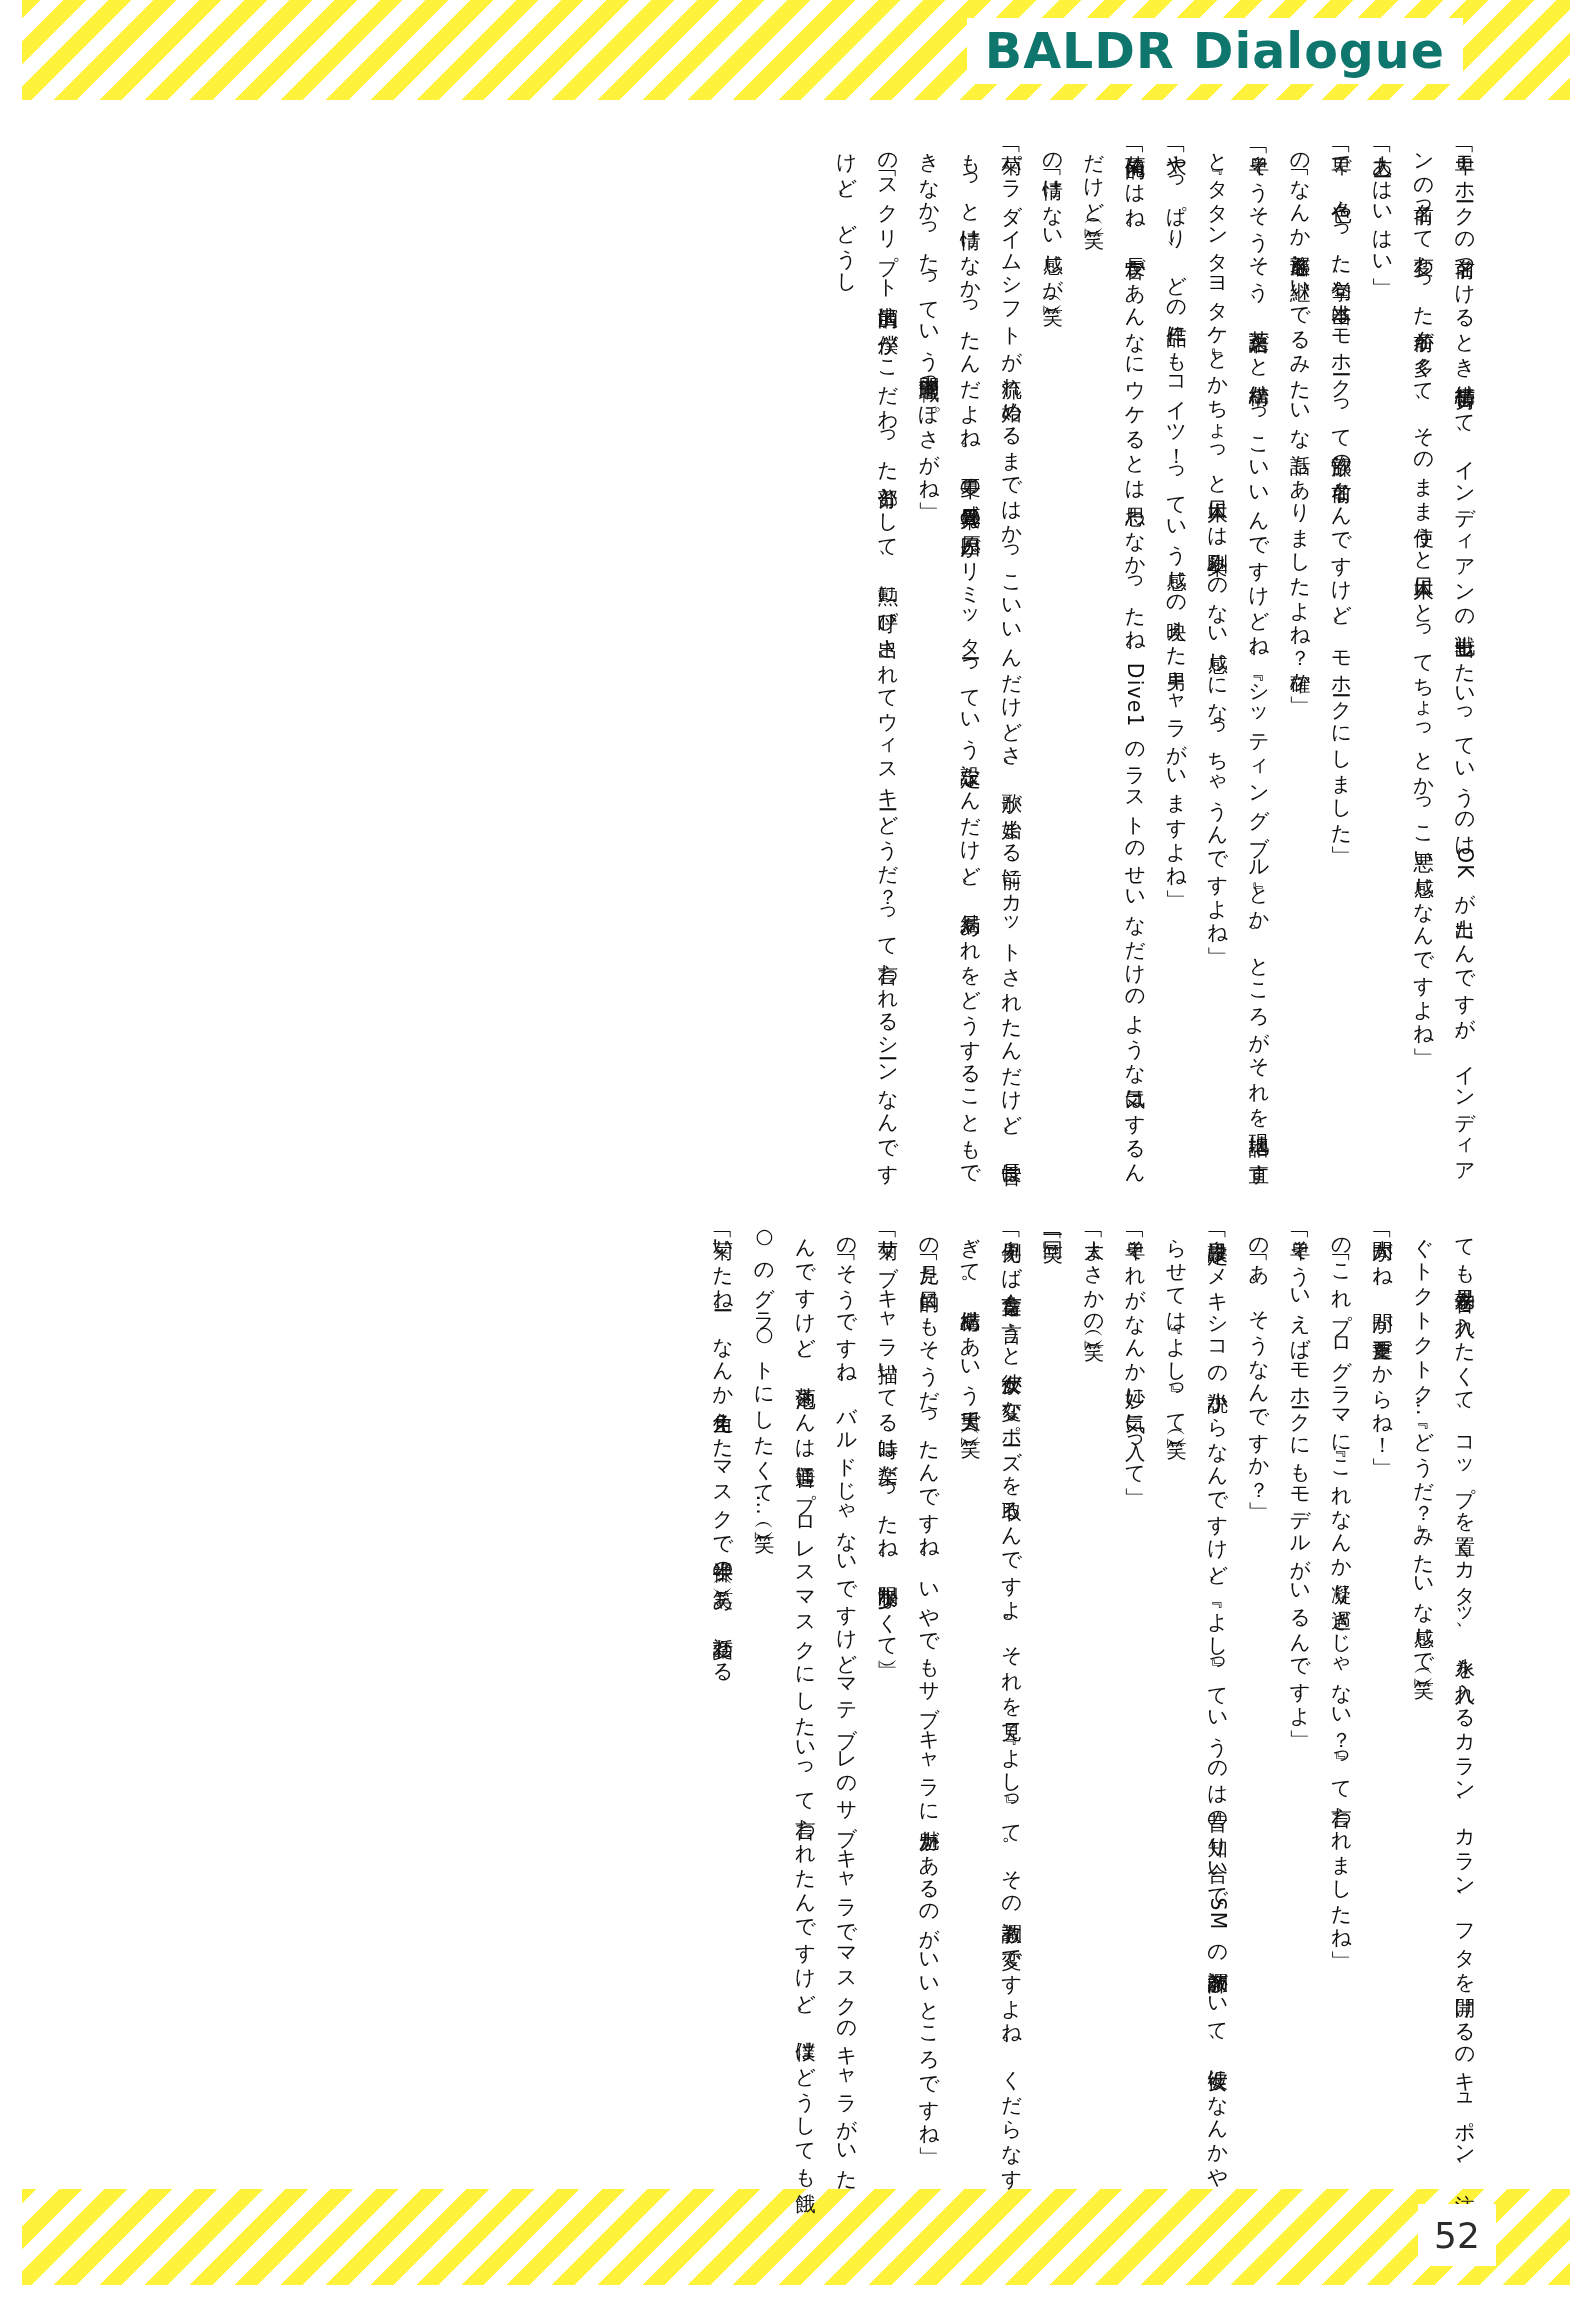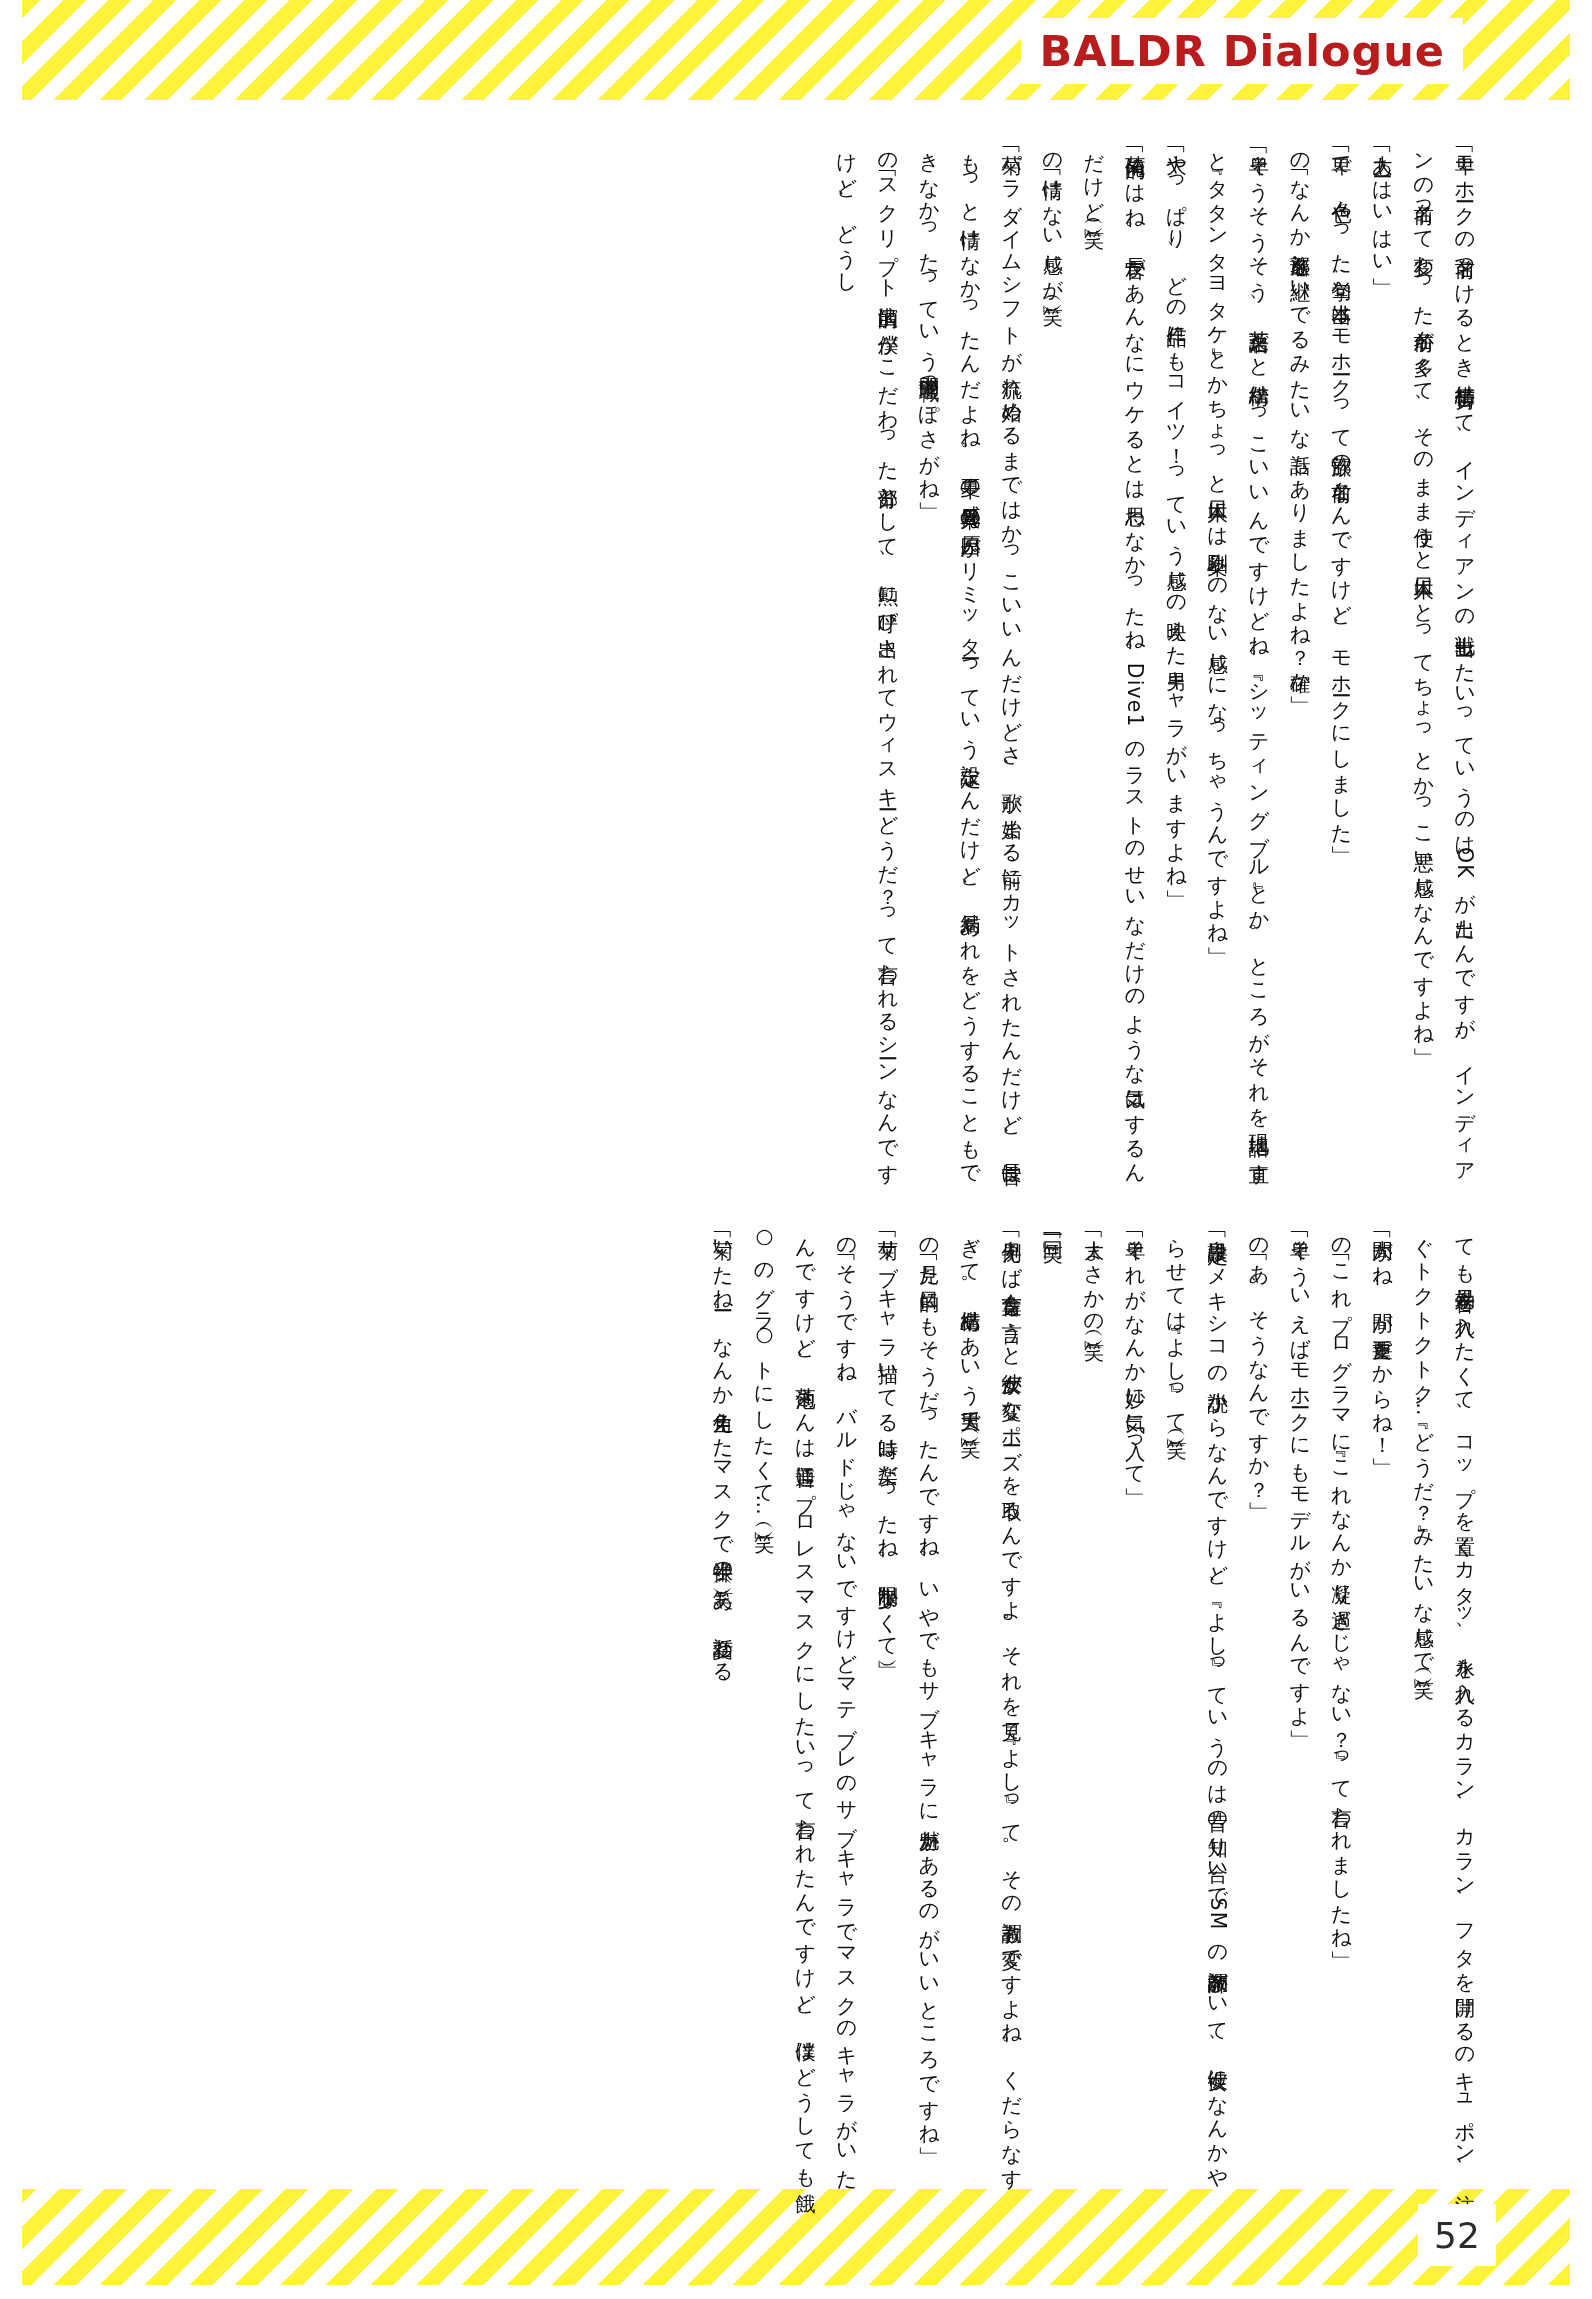--- a/index.html
+++ b/index.html
@@ -44,23 +44,23 @@
     top: 18px;
     height: 66px;
     padding: 0 18px;
     display: flex;
     align-items: center;
     background: #ffffff;
   }
   .title-text {
     font-family: "DejaVu Sans", "Liberation Sans", sans-serif;
     font-weight: bold;
-    font-size: 43px;
+    font-size: 49px;
     letter-spacing: 1px;
-    color: #b91c1c;
+    color: #0f766e;
     white-space: nowrap;
   }
 
   
   .folio-plate {
     position: absolute;
     right: 96px;
     top: 2204px;
     width: 78px;
     height: 62px;

